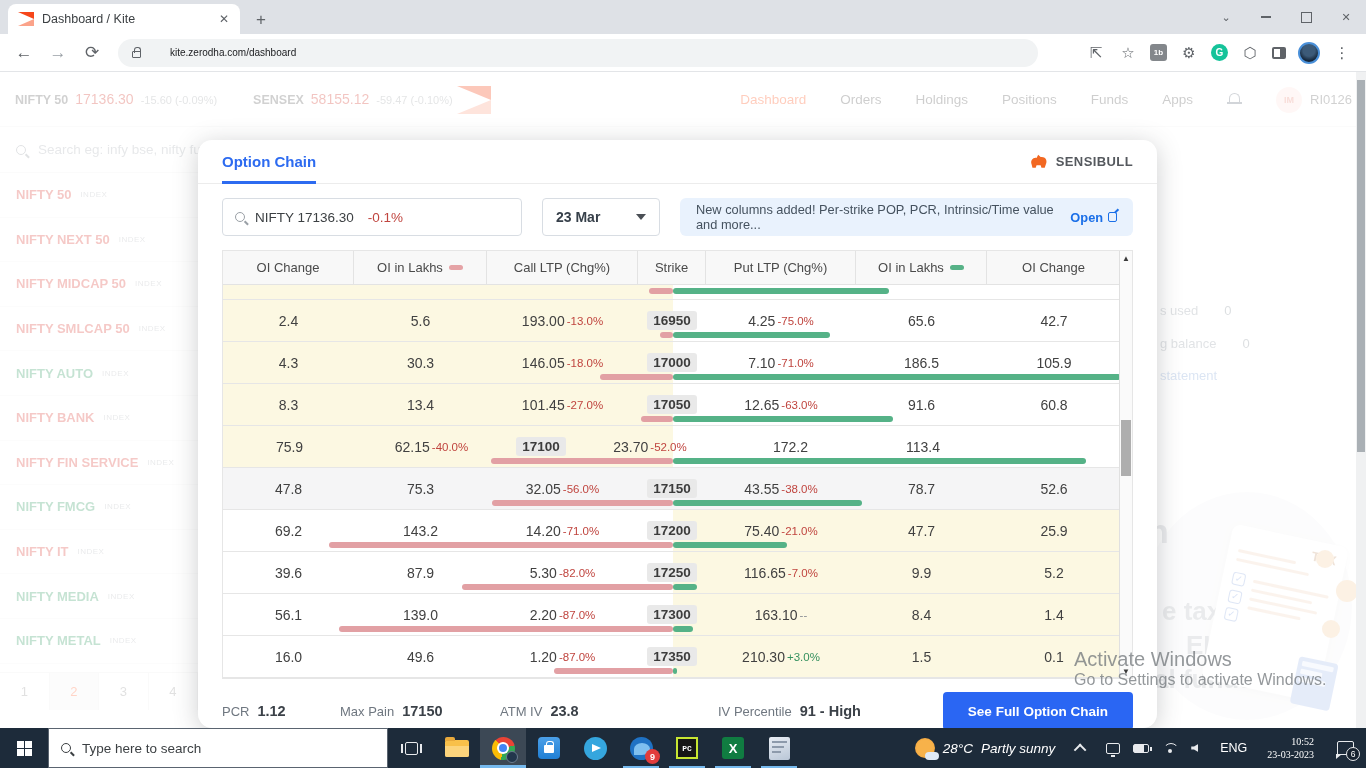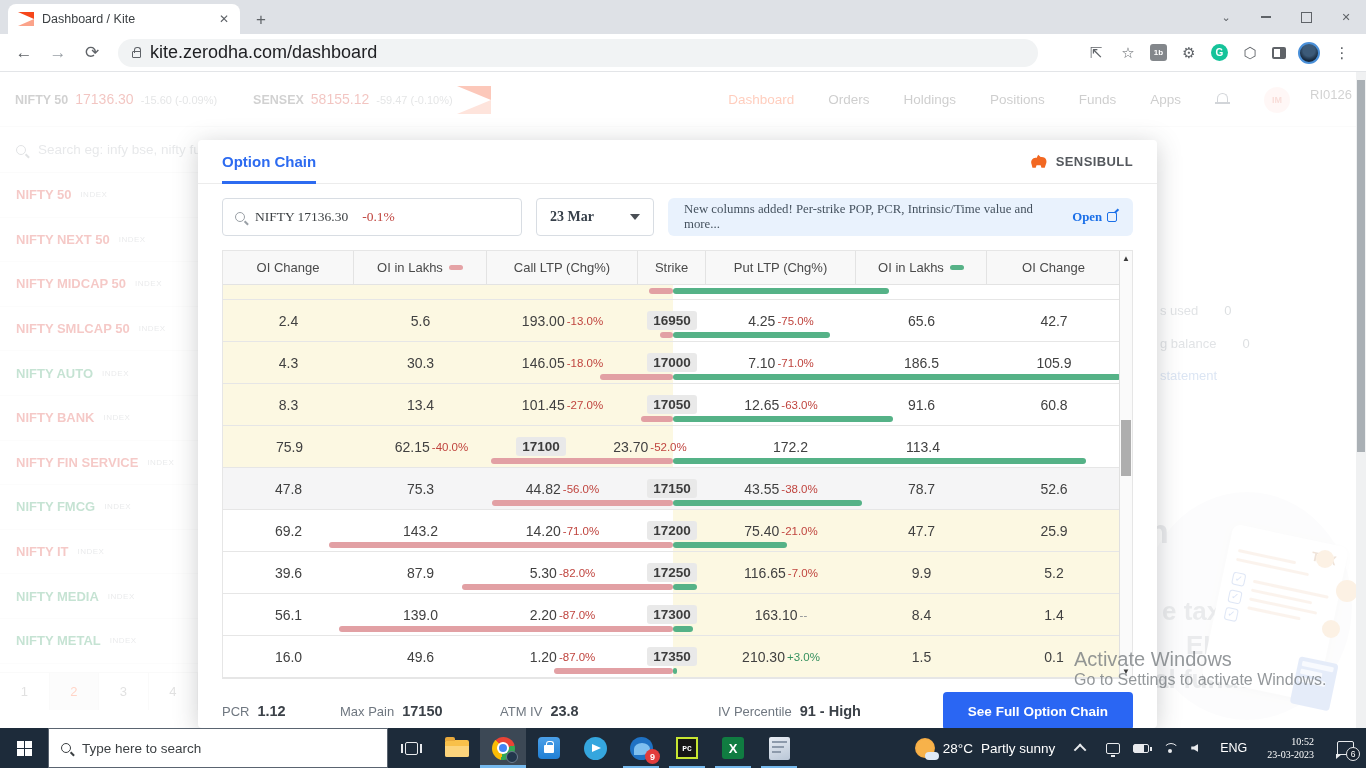--- a/index.html
+++ b/index.html
@@ -20,21 +20,21 @@
   .kite-logo { width:16px; height:14px; position:relative; flex:none; }
   .kite-logo::before { content:""; position:absolute; left:0; top:0; border-style:solid; border-width:0 16px 7px 0; border-color:transparent #f6461a transparent transparent; }
   .kite-logo::after { content:""; position:absolute; left:0; bottom:0; border-style:solid; border-width:0 0 7px 16px; border-color:transparent transparent #fba38a transparent; }
 
   .toolbar { position:absolute; top:34px; left:0; right:0; height:38px; background:#fff; display:flex; align-items:center; padding:0 10px; gap:6px; border-bottom:1px solid #e3e5e8; }
   .nav-ico { width:28px; height:28px; display:flex; align-items:center; justify-content:center; font-size:17px; color:#5f6368; }
   .nav-ico.fwd { color:#9aa0a6; }
   .omnibox { flex:1; height:28px; background:#f1f3f4; border-radius:14px; display:flex; align-items:center; padding:0 14px; gap:9px; margin:0 6px; max-width:920px; }
   .lock-ico { width:9px; height:7px; border:1.4px solid #5f6368; border-radius:1px; position:relative; margin-top:3px; }
   .lock-ico::before { content:""; position:absolute; top:-5px; left:0.6px; width:5px; height:5px; border:1.4px solid #5f6368; border-bottom:none; border-radius:3px 3px 0 0; }
-  .url { font-size:18px; color:#202124; }
+  .url { font-size:10px; color:#202124;margin-left:20px; }
   .tool-icons { display:flex; align-items:center; gap:12px; margin-left:auto; padding-right:4px; }
   .t-ico { font-size:15px; color:#5f6368; display:flex; align-items:center; justify-content:center; width:20px; height:20px; }
   .ext-1b { width:17px; height:17px; background:#83878b; border-radius:3px; color:#fff; font-size:8px; font-weight:bold; display:flex; align-items:center; justify-content:center; }
   .ext-g { width:17px; height:17px; background:#15c39a; border-radius:50%; color:#fff; font-size:10px; font-weight:bold; display:flex; align-items:center; justify-content:center; }
   .ext-panel { width:14px; height:12px; border:2px solid #5f6368; border-radius:2px; position:relative; }
   .ext-panel::before { content:""; position:absolute; right:0; top:0; bottom:0; width:4px; background:#5f6368; }
   .avatar-chrome { width:22px; height:22px; border-radius:50%; background:radial-gradient(circle at 50% 35%, #3c5a78 0 40%, #16283c 70%); border:2px solid #4a90d9; }
 
   
   .page { position:absolute; top:72px; left:0; right:0; bottom:40px; background:#fff; overflow:hidden; }
@@ -48,21 +48,21 @@
   .idx-change { font-size:11px; color:#a4a8ab; }
   .kite-logo-big { position:absolute; left:457px; top:14px; width:34px; height:28px; }
   .kite-logo-big::before { content:""; position:absolute; left:0; top:0; border-style:solid; border-width:0 34px 14px 0; border-color:transparent #f6461a transparent transparent; }
   .kite-logo-big::after { content:""; position:absolute; left:0; bottom:0; border-style:solid; border-width:0 0 14px 34px; border-color:transparent transparent #fba38a transparent; }
   .topnav { position:absolute; right:14px; top:0; height:55px; display:flex; align-items:center; gap:34px; }
   .nav-item { font-size:13.5px; color:#5b5b5b; }
   .nav-item.active { color:#ff5722; }
   .bell { width:15px; height:15px; position:relative; }
   .bell::before { content:""; position:absolute; left:2px; top:1px; width:9px; height:9px; border:1.6px solid #6a7480; border-bottom:none; border-radius:6px 6px 0 0; }
   .bell::after { content:""; position:absolute; left:0; top:10px; width:15px; height:1.6px; background:#6a7480; }
-  .user-chip { display:flex; gap:20px; }
+  .user-chip { display:flex; align-items:center; gap:8px; }
   .avatar-kite { width:26px; height:26px; border-radius:50%; background:#fde5e0; color:#e78b7e; font-size:9px; font-weight:bold; display:flex; align-items:center; justify-content:center; }
   .user-id { font-size:13px; color:#666; }
 
   .sidebar { position:absolute; top:55px; left:0; width:430px; bottom:0; background:#fff; }
   .sb-search { height:46px; display:flex; align-items:center; gap:12px; padding:0 16px; border-bottom:1px solid #f0f0f0; }
   .mag { width:10px; height:10px; border:1.6px solid #9aa0a6; border-radius:50%; position:relative; flex:none; }
   .mag::after { content:""; position:absolute; width:5px; height:1.6px; background:#9aa0a6; transform:rotate(45deg); left:8px; top:9px; }
   .sb-placeholder { font-size:13.5px; color:#aeb3b9; white-space:nowrap; }
   .sb-item { height:44.6px; display:flex; align-items:center; padding:0 16px; border-bottom:1px solid #f5f5f5; gap:9px; }
   .sb-label { font-size:13px; font-weight:bold; }
@@ -85,27 +85,27 @@
   .promo-3 { left:1154px; top:592px; font-size:26px; }
   .tax-card { position:absolute; left:1216px; top:462px; width:118px; height:158px; background:#fdfdfd; border-radius:8px; transform:rotate(12deg); box-shadow:0 2px 8px rgba(0,0,0,0.06); padding:10px; }
   .tax-word { position:absolute; right:10px; top:8px; font-size:13px; font-weight:bold; color:#c9a281; }
   .tax-line { height:3px; background:#f2d8c2; border-radius:2px; margin:6px 0; }
   .tax-check { width:13px; height:13px; border:1.6px solid #91acdf; border-radius:3px; color:#7d9fe0; font-size:9px; line-height:11px; text-align:center; margin:5px 0; }
   .tax-calc { position:absolute; right:-14px; bottom:-6px; width:40px; height:48px; background:#a9bfec; border-radius:4px; padding:4px; }
   .tax-calc i { display:block; height:5px; background:#e7edfa; margin-bottom:3px; border-radius:1px; }
   .tax-dot { position:absolute; width:18px; height:18px; border-radius:50%; background:#f3cfa4; }
 
   
-  .modal { position:absolute; left:198px; top:68px; width:959px; height:588px; background:#fff; border-radius:4px; box-shadow:0 4px 24px rgba(60,64,67,0.25); overflow:hidden; }
+  .modal { position:absolute; left:198px; top:68px; width:959px; height:588px; background:#fff; border-radius:14px; box-shadow:0 4px 24px rgba(60,64,67,0.25); overflow:hidden; }
   .m-head { height:44px; border-bottom:1px solid #ececec; display:flex; align-items:center; padding:0 24px; }
   .m-tab { font-size:15px; font-weight:bold; color:#2d6bf0; position:relative; height:44px; display:flex; align-items:center; }
   .m-tab::after { content:""; position:absolute; left:0; bottom:0; width:100%; height:3px; background:#2d6bf0; }
   .brand { margin-left:auto; display:flex; align-items:center; gap:7px; }
   .brand-name { font-size:13px; font-weight:bold; color:#55595e; letter-spacing:0.4px; }
-  .m-controls { display:flex; align-items:center; gap:14px; padding:14px 24px 10px;font-family:Liberation Serif, serif; }
+  .m-controls { display:flex; align-items:center; gap:20px; padding:14px 24px 10px; }
   .m-search { width:300px; height:38px; border:1px solid #d8dde3; border-radius:4px; display:flex; align-items:center; gap:10px; padding:0 12px; }
   .m-search-text { font-size:13.5px; color:#3c4043; }
   .m-search-chg { font-size:13.5px; color:#c0453f; margin-left:4px; }
   .m-expiry { width:118px; height:38px; border:1px solid #d8dde3; border-radius:4px; display:flex; align-items:center; padding:0 13px; }
   .m-expiry-val { font-size:14px; font-weight:bold; color:#37404a; }
   .caret { margin-left:auto; width:0; height:0; border-left:5px solid transparent; border-right:5px solid transparent; border-top:6px solid #4a4f55; }
   .m-banner { flex:1; height:38px; background:#e9f2fd; border-radius:6px; display:flex; align-items:center; padding:16px 16px; }
   .m-banner-text { font-size:12.8px; color:#45525f; }
   .m-banner-link { font-size:12.8px; font-weight:bold; color:#1a6fe8; margin-left:6px; }
   .ext-link { width:10px; height:10px; border:1.6px solid #1a6fe8; border-radius:2px; margin-left:5px; position:relative; }
@@ -178,21 +178,21 @@
   .ico-telegram { width:23px; height:23px; border-radius:50%; background:#35a6de; display:flex; align-items:center; justify-content:center; }
   .tg-plane { width:0; height:0; border-left:9px solid #fff; border-top:4px solid transparent; border-bottom:4px solid transparent; margin-left:2px; }
   .ico-tbird { width:23px; height:23px; border-radius:50%; background:#1f72c4; position:relative; overflow:hidden; }
   .ico-tbird::before { content:""; position:absolute; left:4px; top:6px; width:16px; height:12px; background:#7fc0f0; border-radius:50% 50% 50% 0; }
   .badge { position:absolute; right:4px; bottom:4px; min-width:15px; height:15px; border-radius:8px; background:#e23c3c; color:#fff; font-size:9px; font-weight:bold; display:flex; align-items:center; justify-content:center; padding:0 3px; }
   .ico-pycharm { width:22px; height:22px; background:#161616; border:2px solid #c8e632; color:#fff; font-size:8px; font-weight:bold; display:flex; align-items:center; justify-content:center; font-family:"Liberation Mono",monospace; }
   .ico-excel { width:22px; height:22px; background:#107c41; border-radius:3px; color:#fff; font-size:13px; font-weight:bold; display:flex; align-items:center; justify-content:center; }
   .ico-notes { width:21px; height:23px; background:linear-gradient(160deg,#e8edf4,#b9c6d6); border-radius:2px; padding:4px 3px; }
   .ico-notes i { display:block; height:2px; background:#8d9aab; margin-bottom:3px; }
   .tb-right { margin-left:auto; display:flex; align-items:center; height:40px; }
-  .tb-weather { display:flex; align-items:center; gap:8px; padding:0 10px; }
+  .tb-weather { display:flex; align-items:center; gap:8px; padding:0 10px;font-style:italic; }
   .w-sun { width:20px; height:20px; border-radius:50%; background:radial-gradient(circle,#f7b24a 55%,#f09a33); position:relative; }
   .w-sun::after { content:""; position:absolute; right:-4px; bottom:-2px; width:14px; height:8px; background:#dfe9f5; border-radius:6px; }
   .w-text { color:#fff; font-size:13.5px; display:flex; gap:8px; }
   .tb-chev { width:9px; height:9px; border-left:2px solid #e8eaed; border-top:2px solid #e8eaed; transform:rotate(45deg) translateY(2px); margin:0 12px; }
   .tray { display:flex; align-items:center; gap:13px; padding:0 8px; }
   .tr-cast { width:14px; height:11px; border:1.5px solid #e8eaed; border-radius:2px; position:relative; }
   .tr-cast::after { content:""; position:absolute; left:4px; bottom:-4px; width:4px; height:2px; background:#e8eaed; }
   .tr-batt { width:16px; height:9px; border:1.5px solid #e8eaed; border-radius:2px; position:relative; background:linear-gradient(90deg,#e8eaed 0 70%,transparent 70%); }
   .tr-batt::after { content:""; position:absolute; right:-4px; top:2px; width:2px; height:4px; background:#e8eaed; }
   .tr-wifi { width:16px; height:12px; position:relative; overflow:hidden; }
@@ -517,21 +517,21 @@
             </div>
             <div class="cell c5">172.2</div>
             <div class="cell c6">113.4</div>
             <div class="bar call" style="width: 182px; left: 268px;"></div>
             <div class="bar put" style="width: 413px;"></div>
           </div>
           <div class="orow atm">
             <div class="cell c0">47.8</div>
             <div class="cell c1">75.3</div>
             <div class="cell c2">
-              <span>44.82</span>
+              <span>32.05</span>
               <span class="chg neg">-56.0%</span>
             </div>
             <div class="cell c3">
               <span class="pill">17150</span>
             </div>
             <div class="cell c4">
               <span>43.55</span>
               <span class="chg neg">-38.0%</span>
             </div>
             <div class="cell c5">78.7</div>

